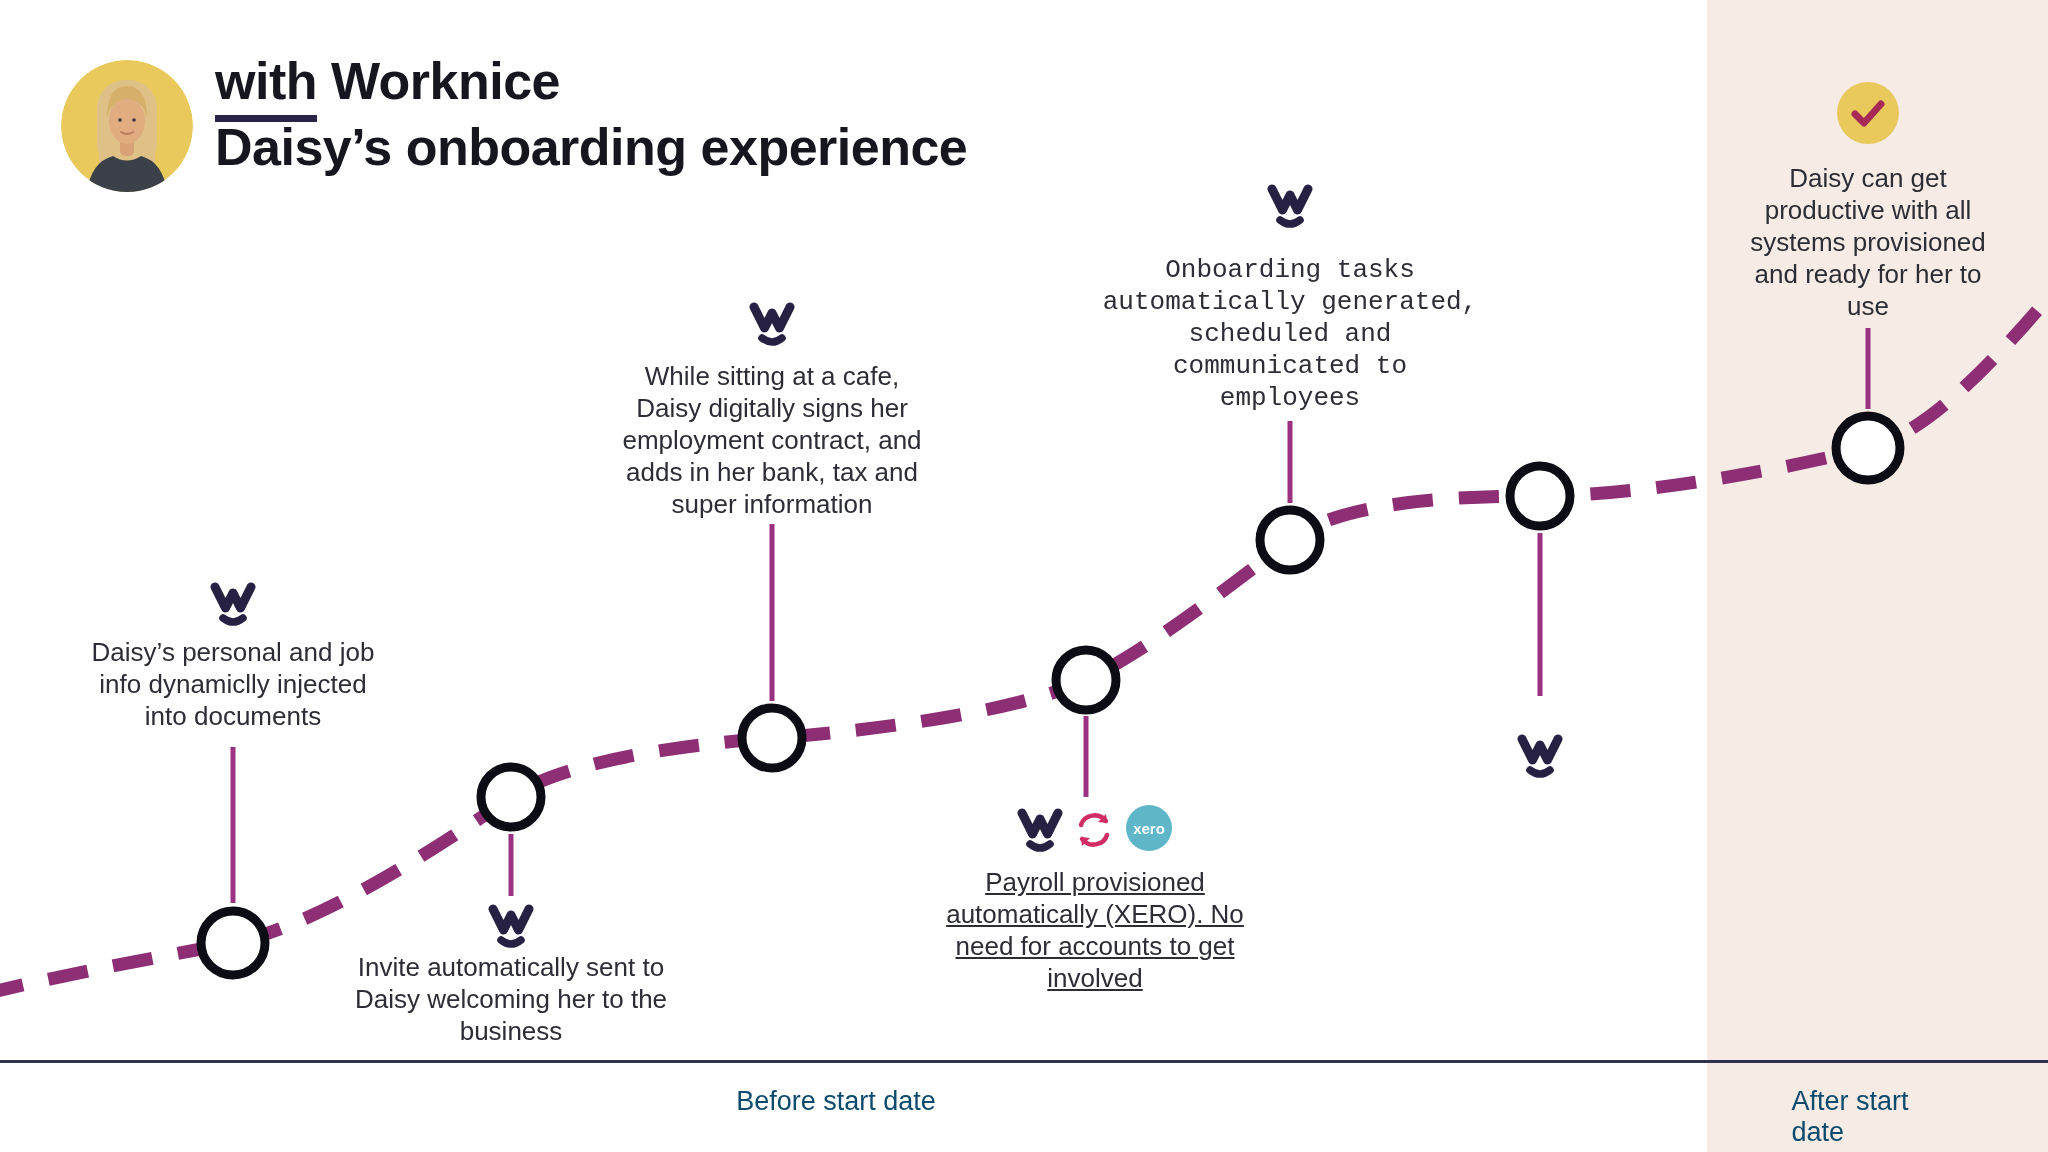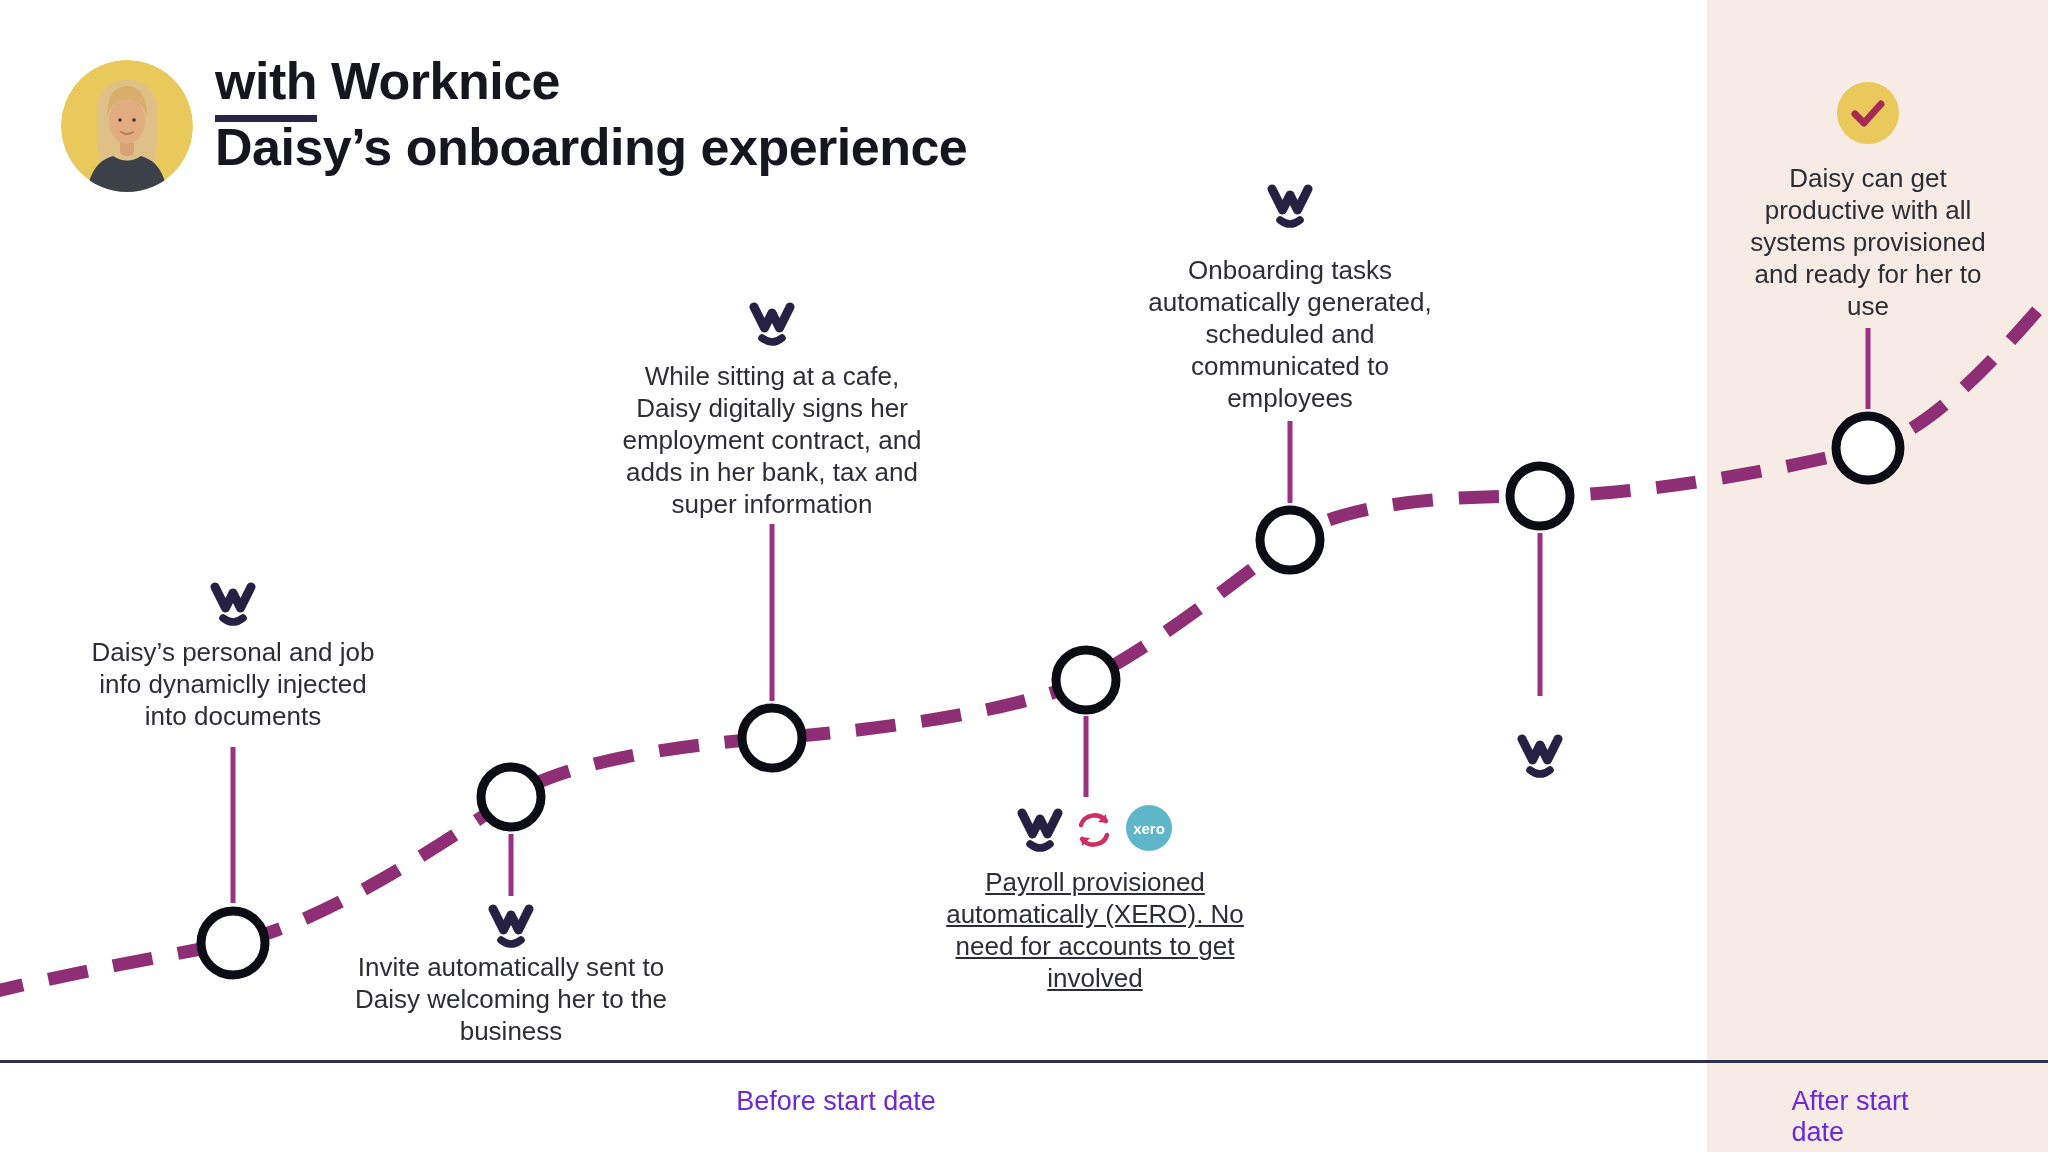--- a/index.html
+++ b/index.html
@@ -29,21 +29,21 @@
     position:absolute; transform:translateX(-50%);
     display:flex; align-items:flex-end; gap:9px;
   }
   .check-wrap { position:absolute; transform:translateX(-50%); }
   .axis-line {
     position:absolute; left:0; top:1060px; width:2048px; height:3px;
     background:#30304f;
   }
   .axis-label {
     position:absolute; transform:translateX(-50%); top:1086px;
-    font-size:27px; color:#6d28d9;
+    font-size:27px; color:#0c4a6e;
   }
 </style>
 </head>
 <body>
 
 <div class="stage">
 
   <div class="after-panel"></div>
 
   <svg class="curve-layer" viewBox="0 0 2048 1152" width="2048" height="1152">
@@ -148,21 +148,21 @@
   </div>
   <div class="ms-text" style="left:1095px; top:866px;text-decoration:underline;">Payroll provisioned
 automatically (XERO). No
 need for accounts to get
 involved</div>
 
   <svg class="wlogo" style="left:1290px; top:184px;" width="46" height="44" viewBox="0 0 46 44">
     <path d="M5 5 L15.5 26 L23 11 L30.5 26 L41 5" fill="none" stroke="#262043" stroke-width="9" stroke-linecap="round" stroke-linejoin="round"></path>
     <path d="M13 36 Q23 44 33 36" fill="none" stroke="#262043" stroke-width="7.5" stroke-linecap="round"></path>
   </svg>
-  <div class="ms-text" style="left:1290px; top:254px;">Onboarding tasks
+  <div class="ms-text" style="left:1290px; top:254px;font-family:Liberation Mono, monospace;">Onboarding tasks
 automatically generated,
 scheduled and
 communicated to
 employees</div>
 
   <svg class="wlogo" style="left:1540px; top:734px;" width="46" height="44" viewBox="0 0 46 44">
     <path d="M5 5 L15.5 26 L23 11 L30.5 26 L41 5" fill="none" stroke="#262043" stroke-width="9" stroke-linecap="round" stroke-linejoin="round"></path>
     <path d="M13 36 Q23 44 33 36" fill="none" stroke="#262043" stroke-width="7.5" stroke-linecap="round"></path>
   </svg>
 

